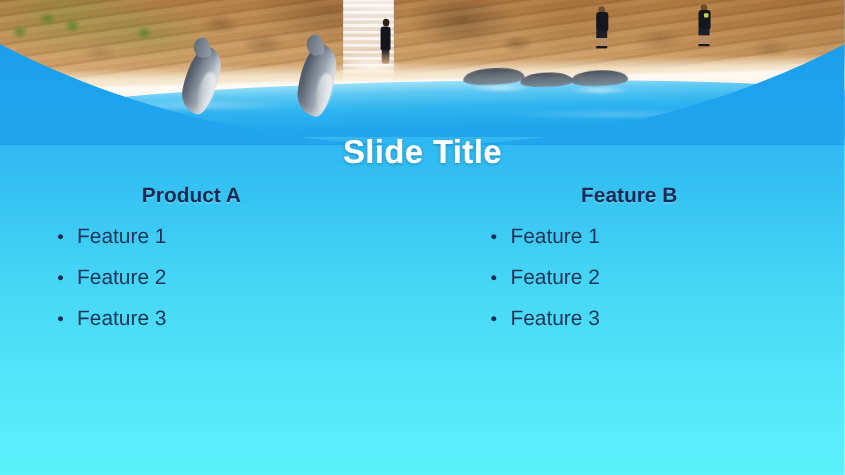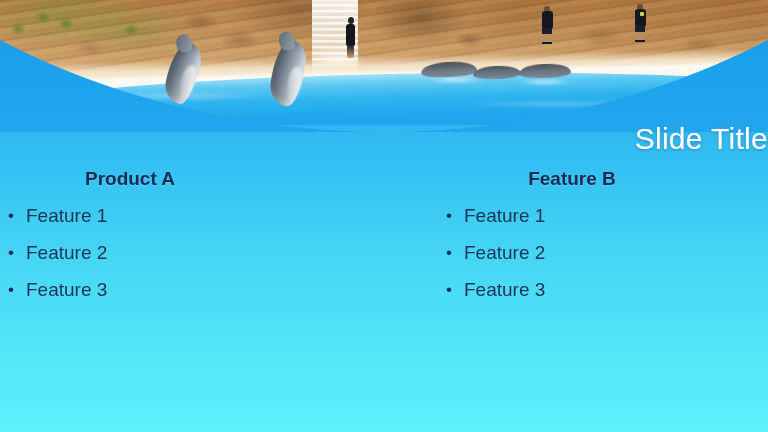--- a/index.html
+++ b/index.html
@@ -291,41 +291,41 @@
     height: 132px;
     pointer-events: none;
   }
 
   
   .slide-title {
     position: absolute;
     left: 0;
     top: 122px;
     width: 768px;
-    text-align: right;
+    text-align: center;
     font-size: 30px;
-    font-weight: 400;
+    font-weight: 700;
     color: #ffffff;
     letter-spacing: .3px;
     text-shadow: 0 1px 3px rgba(18,90,140,.55), 0 0 1px rgba(255,255,255,.6);
   }
 
   
   .columns {
     position: absolute;
     top: 168px;
     left: 0;
     width: 768px;
     display: flex;
   }
   .column {
     width: 50%;
     box-sizing: border-box;
   }
-  .column.left  { }
+  .column.left  { padding-left: 44px; }
   .column.right { padding-left: 54px; }
 
   .product-heading {
     font-size: 19px;
     font-weight: bold;
     color: #1b2a52;
     margin: 0 0 7px 0;
     text-align: center;
     width: 260px;
     text-shadow: 0 1px 1px rgba(255,255,255,.18);

